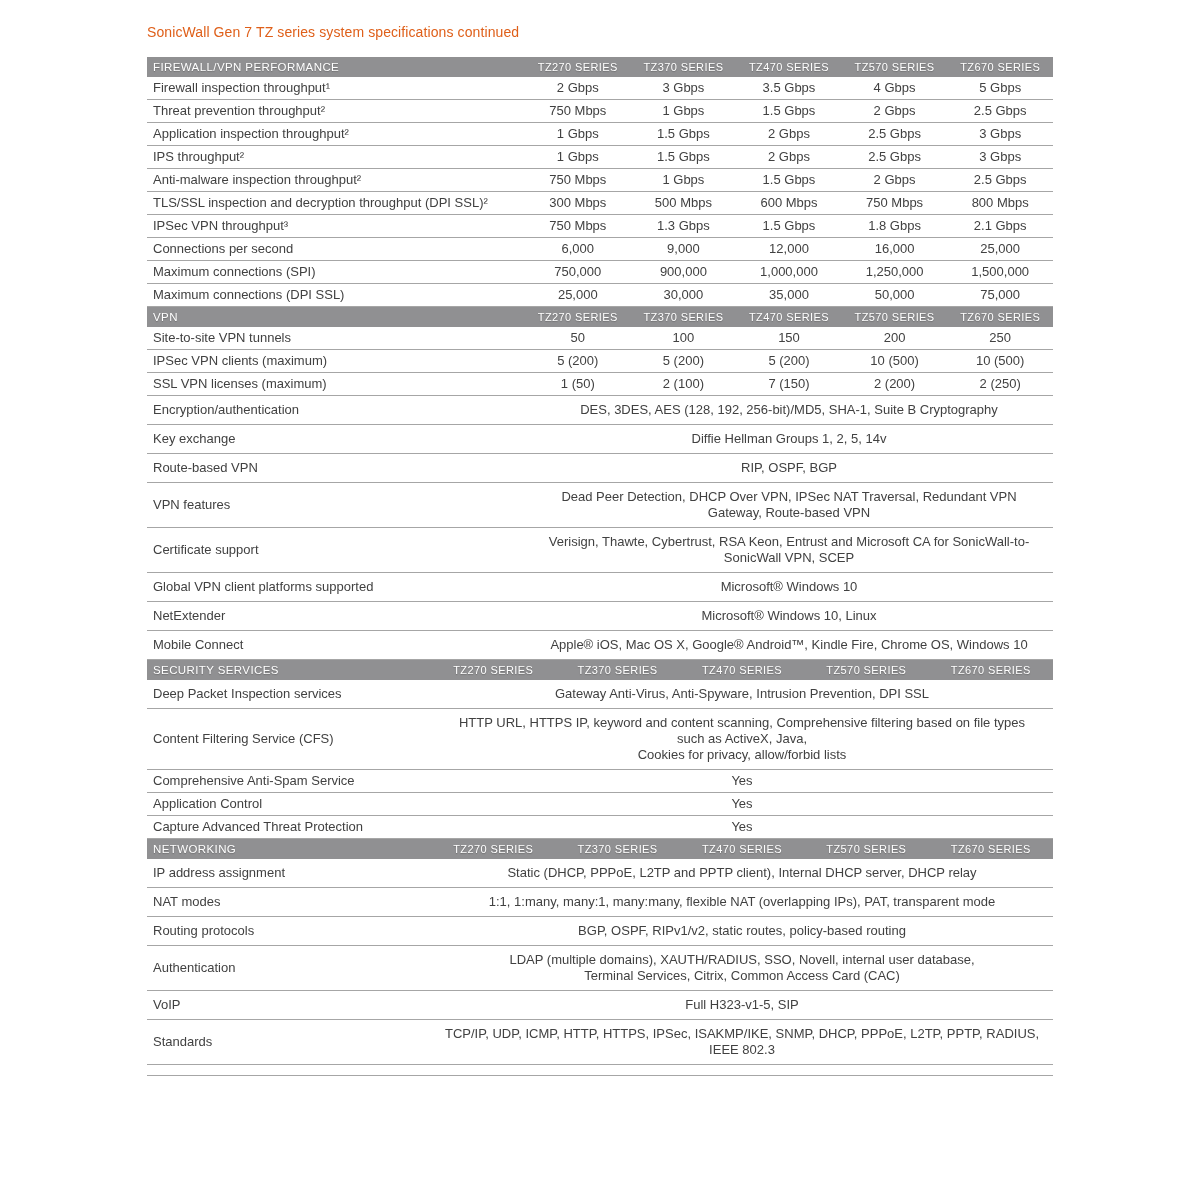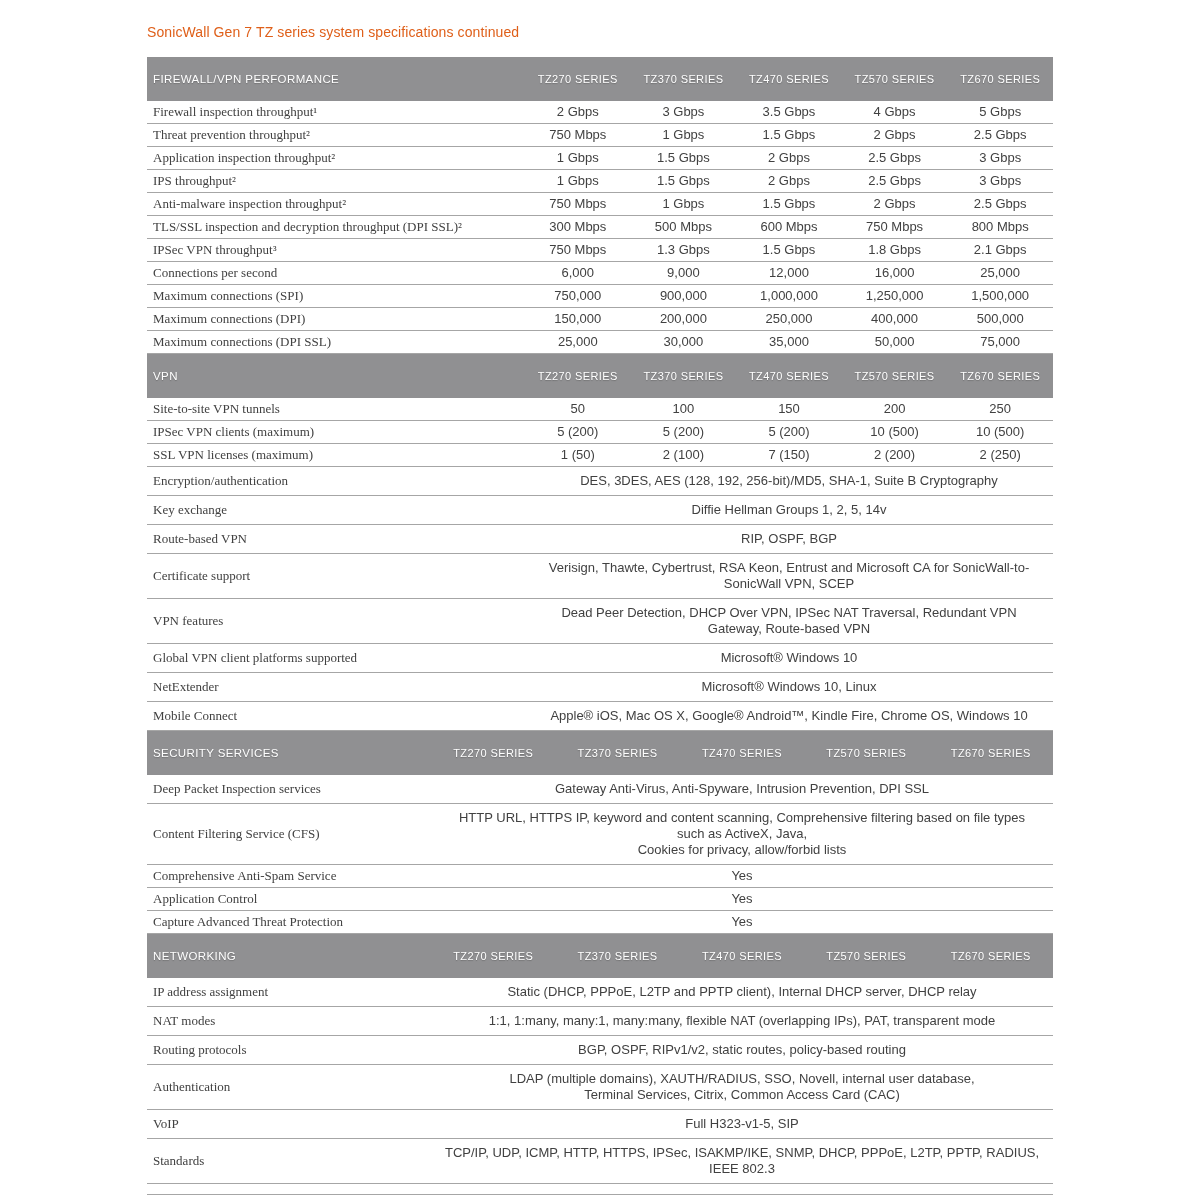--- a/index.html
+++ b/index.html
@@ -31,21 +31,21 @@
   table.spec.narrow-label col.c-label { width: 284px; }
   table.spec.narrow-label col.c-val   { width: 124.4px; }
 
   table.spec th {
     background: #909092;
     color: #ffffff;
     font-size: 11px;
     font-weight: 400;
     letter-spacing: 0.4px;
     height: 20px;
-    padding: 12px;
+    padding: 0;
     text-shadow: 0 1px 1px rgba(60,60,60,0.35);
     white-space: nowrap;
     overflow: hidden;
   }
   table.spec th.sec-name {
     text-align: left;
     padding-left: 6px;
     font-size: 11.5px;
   }
   table.spec th.col-name { text-align: center; }
@@ -53,21 +53,20 @@
   table.spec td {
     border-bottom: 1px solid #a6a6a6;
     color: #414141;
     font-size: 13px;
     line-height: 16px;
     vertical-align: middle;
   }
   table.spec td.label {
     text-align: left;
     padding: 3px 4px 3px 6px;
-    font-family: Liberation Serif, serif;
   }
   table.spec td.val {
     text-align: center;
     padding: 3px 2px;
     white-space: nowrap;
   }
   table.spec td.span {
     text-align: center;
     padding: 6px 8px;
     white-space: pre-line;
@@ -172,28 +171,20 @@
           </tr>
           <tr>
             <td class="label">Maximum connections (SPI)</td>
             <td class="val">750,000</td>
             <td class="val">900,000</td>
             <td class="val">1,000,000</td>
             <td class="val">1,250,000</td>
             <td class="val">1,500,000</td>
           </tr>
           <tr>
-            <td class="label">Maximum connections (DPI)</td>
-            <td class="val">150,000</td>
-            <td class="val">200,000</td>
-            <td class="val">250,000</td>
-            <td class="val">400,000</td>
-            <td class="val">500,000</td>
-          </tr>
-          <tr>
             <td class="label">Maximum connections (DPI SSL)</td>
             <td class="val">25,000</td>
             <td class="val">30,000</td>
             <td class="val">35,000</td>
             <td class="val">50,000</td>
             <td class="val">75,000</td>
           </tr>
         </tbody>
       </table>
       <table class="spec wide-label">
@@ -246,28 +237,28 @@
           </tr>
           <tr>
             <td class="label">Key exchange</td>
             <td class="span" colspan="5">Diffie Hellman Groups 1, 2, 5, 14v</td>
           </tr>
           <tr>
             <td class="label">Route-based VPN</td>
             <td class="span" colspan="5">RIP, OSPF, BGP</td>
           </tr>
           <tr>
+            <td class="label">VPN features</td>
+            <td class="span" colspan="5">Dead Peer Detection, DHCP Over VPN, IPSec NAT Traversal, Redundant VPN
+Gateway, Route-based VPN</td>
+          </tr>
+          <tr>
             <td class="label">Certificate support</td>
             <td class="span" colspan="5">Verisign, Thawte, Cybertrust, RSA Keon, Entrust and Microsoft CA for SonicWall-to-
 SonicWall VPN, SCEP</td>
-          </tr>
-          <tr>
-            <td class="label">VPN features</td>
-            <td class="span" colspan="5">Dead Peer Detection, DHCP Over VPN, IPSec NAT Traversal, Redundant VPN
-Gateway, Route-based VPN</td>
           </tr>
           <tr>
             <td class="label">Global VPN client platforms supported</td>
             <td class="span" colspan="5">Microsoft® Windows 10</td>
           </tr>
           <tr>
             <td class="label">NetExtender</td>
             <td class="span" colspan="5">Microsoft® Windows 10, Linux</td>
           </tr>
           <tr>

